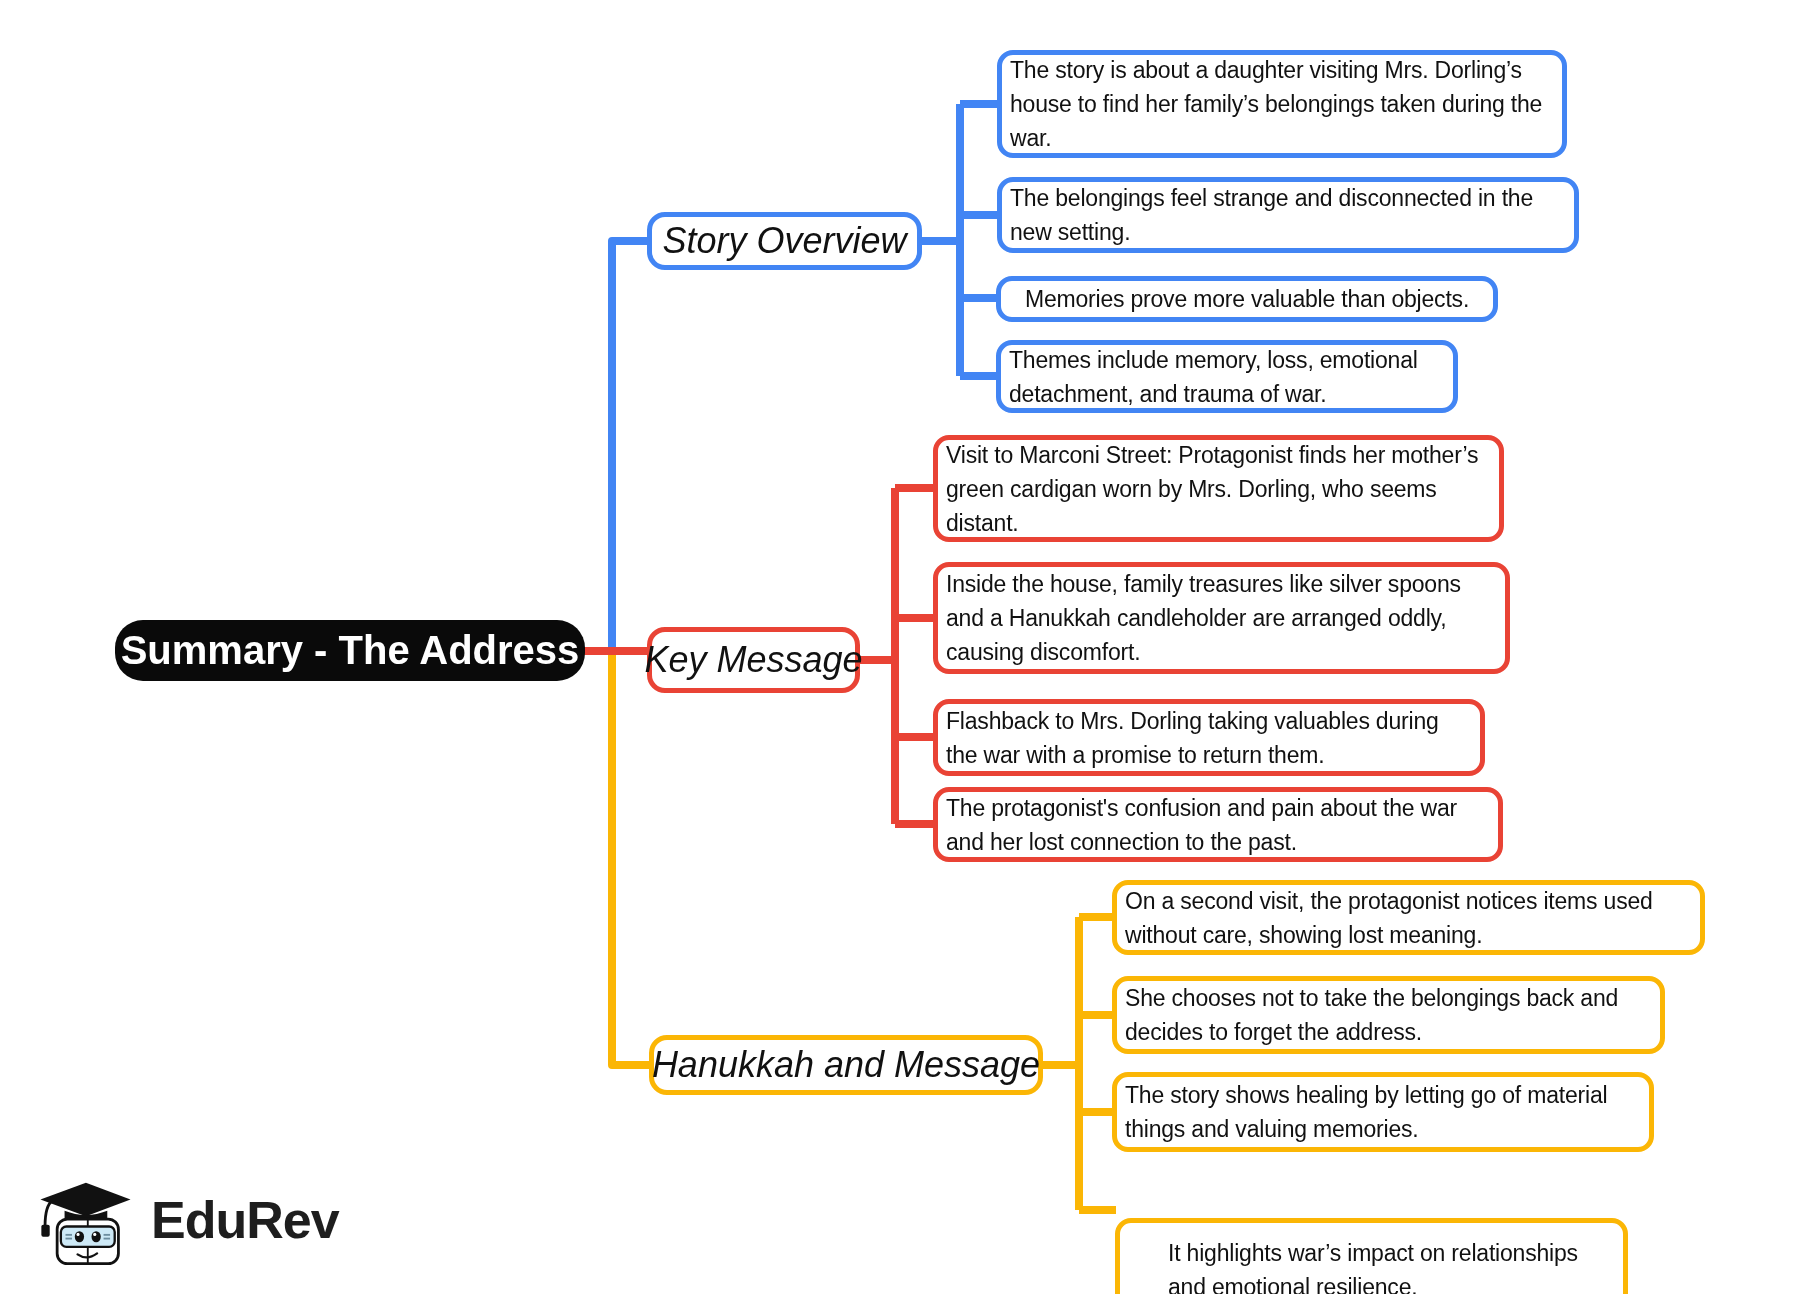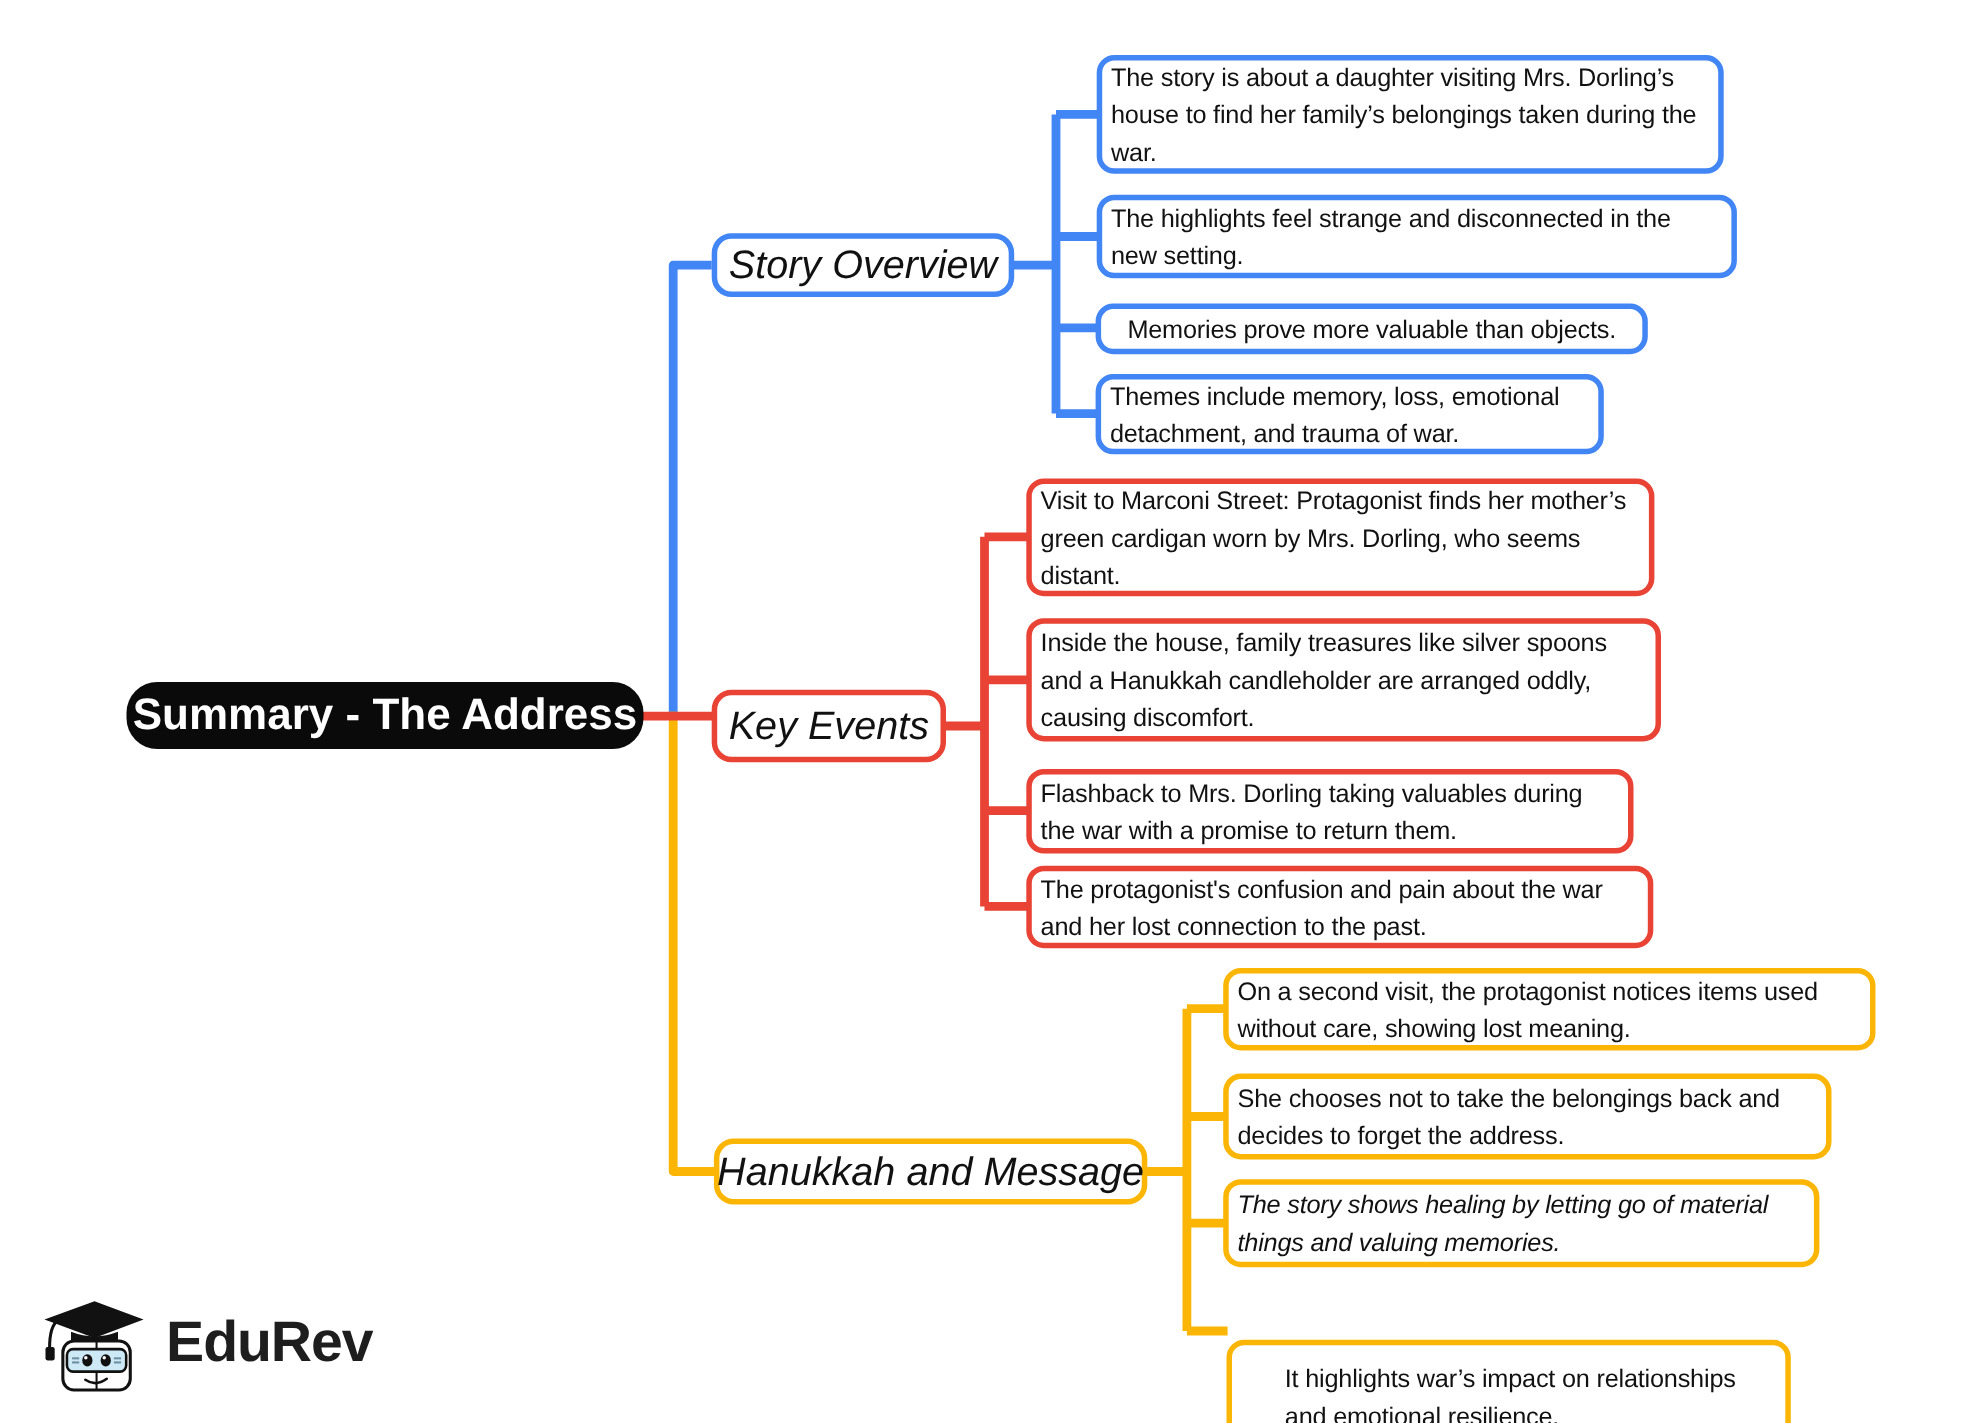--- a/index.html
+++ b/index.html
@@ -46,21 +46,21 @@
   #leaf-b3{left:996px;top:276px;width:502px;height:46px;}
   #leaf-b4{left:996px;top:340px;width:462px;height:73px;}
 
   #leaf-r1{left:933px;top:435px;width:571px;height:107px;}
   #leaf-r2{left:933px;top:562px;width:577px;height:112px;}
   #leaf-r3{left:933px;top:699px;width:552px;height:77px;}
   #leaf-r4{left:933px;top:787px;width:570px;height:75px;}
 
   #leaf-y1{left:1112px;top:880px;width:593px;height:75px;}
   #leaf-y2{left:1112px;top:976px;width:553px;height:78px;}
-  #leaf-y3{left:1112px;top:1072px;width:542px;height:80px;font-style:italic;}
+  #leaf-y3{left:1112px;top:1072px;width:542px;height:80px;}
   #leaf-y4{left:1115px;top:1218px;width:513px;height:104px;padding-left:48px;}
 
   #logo{
     position:absolute;left:33px;top:1172px;height:96px;
     display:flex;align-items:center;
   }
   #logo .brand{
     margin-left:14px;font-size:52px;font-weight:bold;color:#1e1e1e;
     letter-spacing:-1px;
   }
@@ -75,25 +75,25 @@
     <path class="c-blue" d="M647 241 H612 V651 M921 241 H960 M960 104 V376 M960 104 H998 M960 215 H998 M960 298 H998 M960 376 H998"></path>
 
     <path class="c-yellow" d="M612 647 V1065 H650 M1042 1065 H1079 M1079 917 V1210 M1079 917 H1113 M1079 1015 H1113 M1079 1112 H1113 M1079 1210 H1116"></path>
 
     <path class="c-red" d="M574 651 H648 M859 660 H895 M895 488 V824 M895 488 H934 M895 618 H934 M895 737 H934 M895 824 H934"></path>
   </svg>
 
   <div class="node" id="root-node">Summary - The Address</div>
 
   <div class="node branch b-blue" id="branch-story">Story Overview</div>
-  <div class="node branch b-red" id="branch-events">Key Events</div>
+  <div class="node branch b-red" id="branch-events">Key Message</div>
   <div class="node branch b-yellow" id="branch-decision">Hanukkah and Message</div>
 
   <div class="node leaf b-blue" id="leaf-b1">The story is about a daughter visiting Mrs. Dorling’s house to find her family’s belongings taken during the war.</div>
-  <div class="node leaf b-blue" id="leaf-b2">The highlights feel strange and disconnected in the new setting.</div>
+  <div class="node leaf b-blue" id="leaf-b2">The belongings feel strange and disconnected in the new setting.</div>
   <div class="node leaf b-blue" id="leaf-b3">Memories prove more valuable than objects.</div>
   <div class="node leaf b-blue" id="leaf-b4">Themes include memory, loss, emotional detachment, and trauma of war.</div>
 
   <div class="node leaf b-red" id="leaf-r1">Visit to Marconi Street: Protagonist finds her mother’s green cardigan worn by Mrs. Dorling, who seems distant.</div>
   <div class="node leaf b-red" id="leaf-r2">Inside the house, family treasures like silver spoons and a Hanukkah candleholder are arranged oddly, causing discomfort.</div>
   <div class="node leaf b-red" id="leaf-r3">Flashback to Mrs. Dorling taking valuables during the war with a promise to return them.</div>
   <div class="node leaf b-red" id="leaf-r4">The protagonist's confusion and pain about the war and her lost connection to the past.</div>
 
   <div class="node leaf b-yellow" id="leaf-y1">On a second visit, the protagonist notices items used without care, showing lost meaning.</div>
   <div class="node leaf b-yellow" id="leaf-y2">She chooses not to take the belongings back and decides to forget the address.</div>

